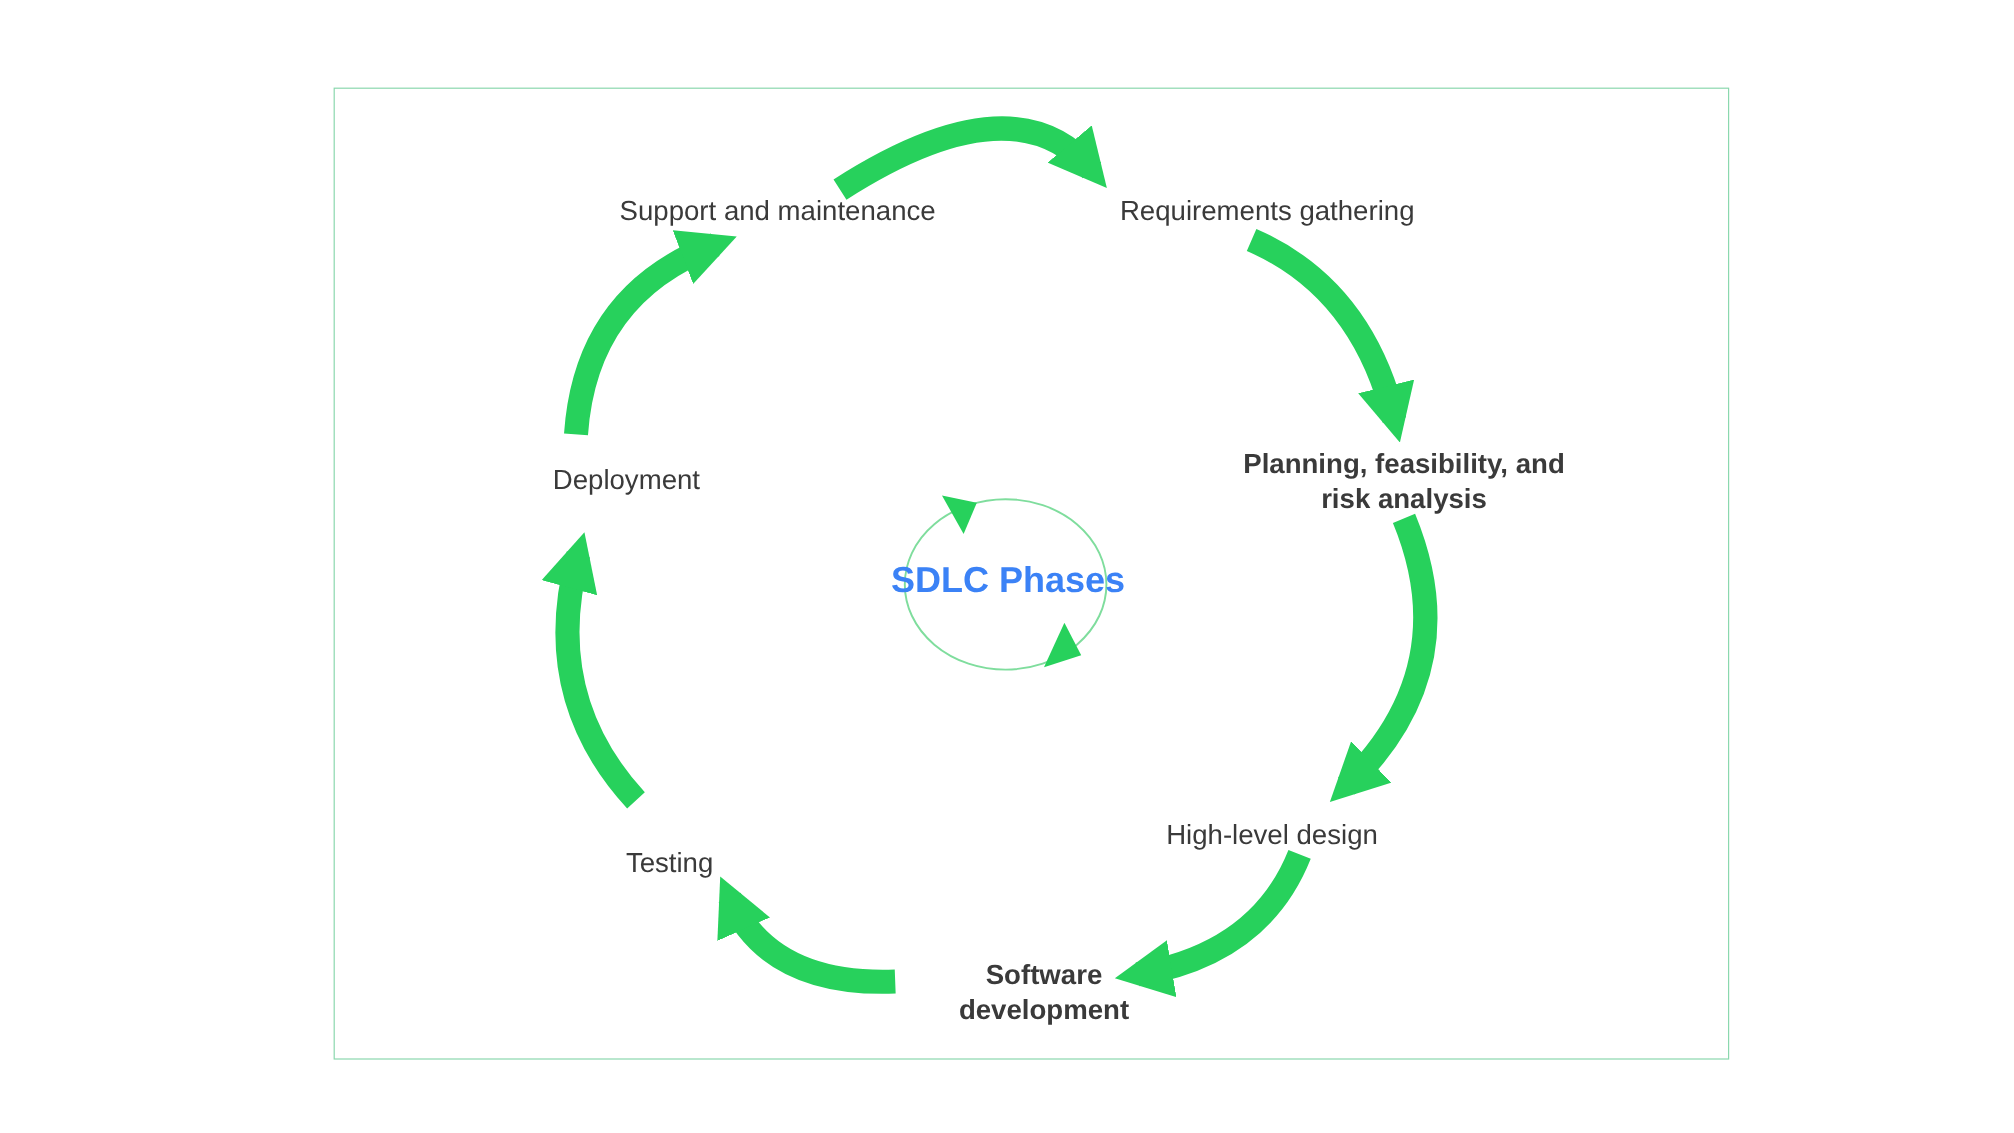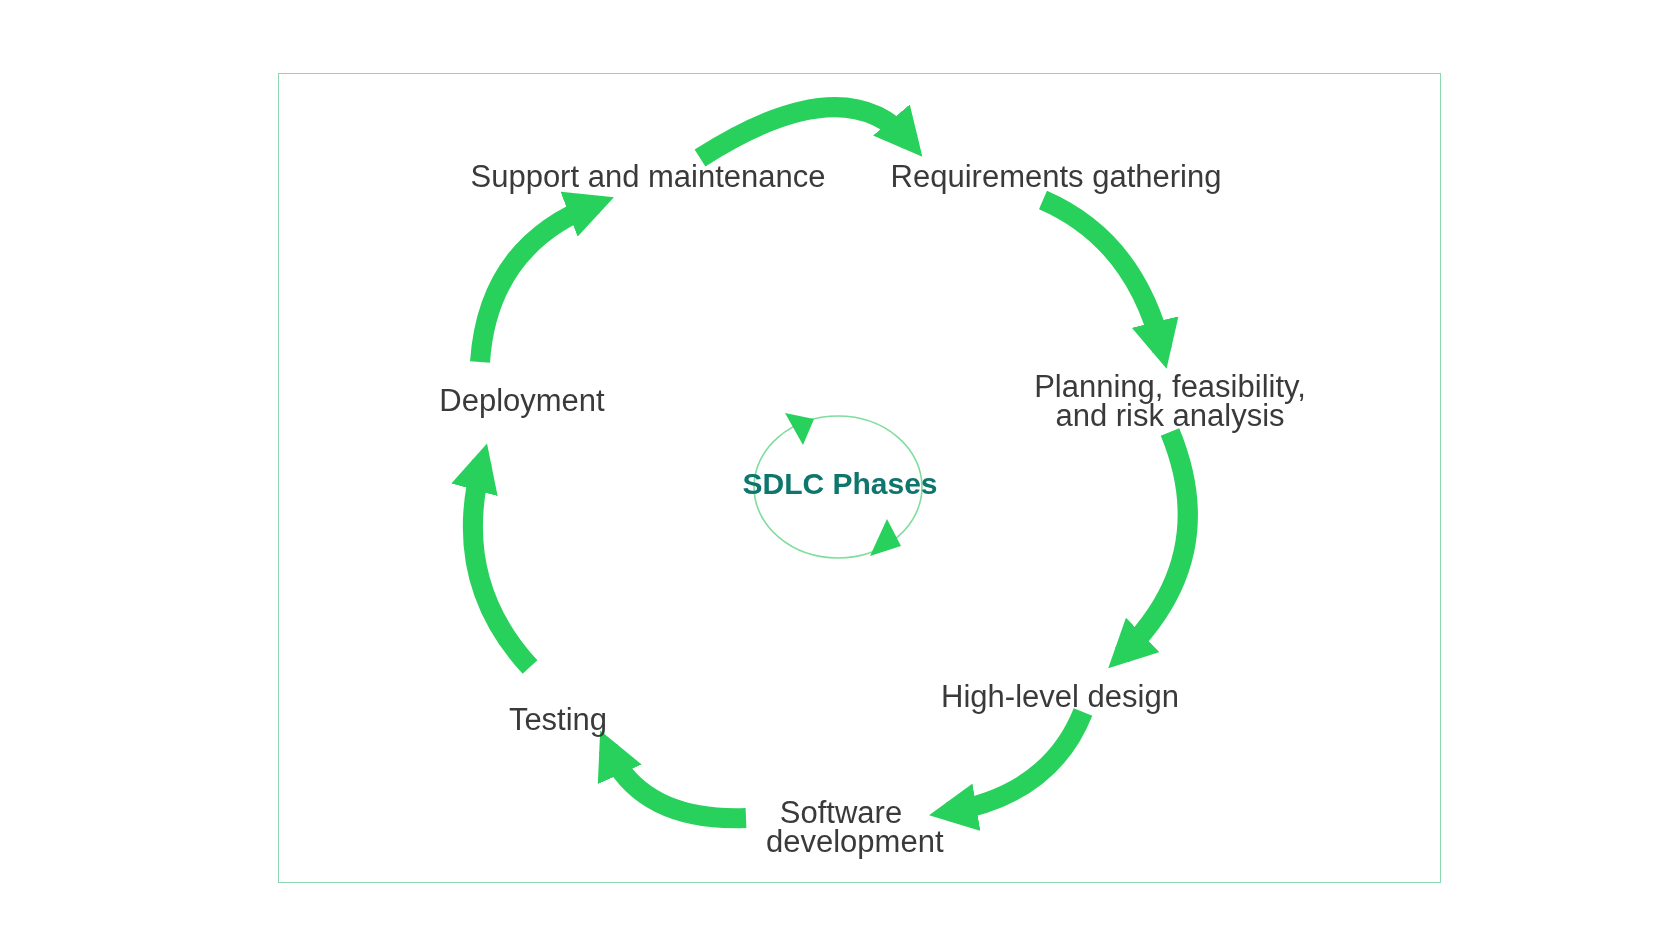--- a/index.html
+++ b/index.html
@@ -44,32 +44,33 @@
     stroke-width: 1.6;
   }
   .cycle-head {
     fill: #27d15c;
     stroke: none;
   }
   .label {
     position: absolute;
     transform: translate(-50%, -50%);
     color: #3a3a3a;
-    font-size: 31px;
+    font-size: 23px;
     line-height: 29px;
     text-align: center;
     white-space: nowrap;
   }
   .label.wrap {
     white-space: normal;
+    font-weight: bold;
   }
   .title {
     position: absolute;
     transform: translate(-50%, -50%);
-    color: #0f766e;
+    color: #3b82f6;
     font-size: 30px;
     font-weight: bold;
     white-space: nowrap;
   }
 </style>
 </head>
 <body>
 
 <div class="canvas">
 
@@ -94,21 +95,21 @@
     <polygon class="cycle-head" points="785,413 814,419 803,445"></polygon>
     <polygon class="cycle-head" points="887,519 901,546 870,556"></polygon>
   </svg>
 
   <div class="label" style="left:1056px; top:176px;">Requirements gathering</div>
 
   <div class="label wrap" style="left:1170px; top:401px; width:280px;">Planning, feasibility, and risk analysis</div>
 
   <div class="label" style="left:1060px; top:696px;">High-level design</div>
 
-  <div class="label wrap" style="left:841px; top:827px; width:150px;">Software development</div>
+  <div class="label wrap" style="left:870px; top:827px; width:150px;">Software development</div>
 
   <div class="label" style="left:558px; top:719px;">Testing</div>
 
   <div class="label" style="left:493px; top:400px;margin-left:29px;">Deployment</div>
 
   <div class="label" style="left:648px; top:176px;">Support and maintenance</div>
 
   <div class="title" style="left:840px; top:484px;">SDLC Phases</div>
 
 </div>

